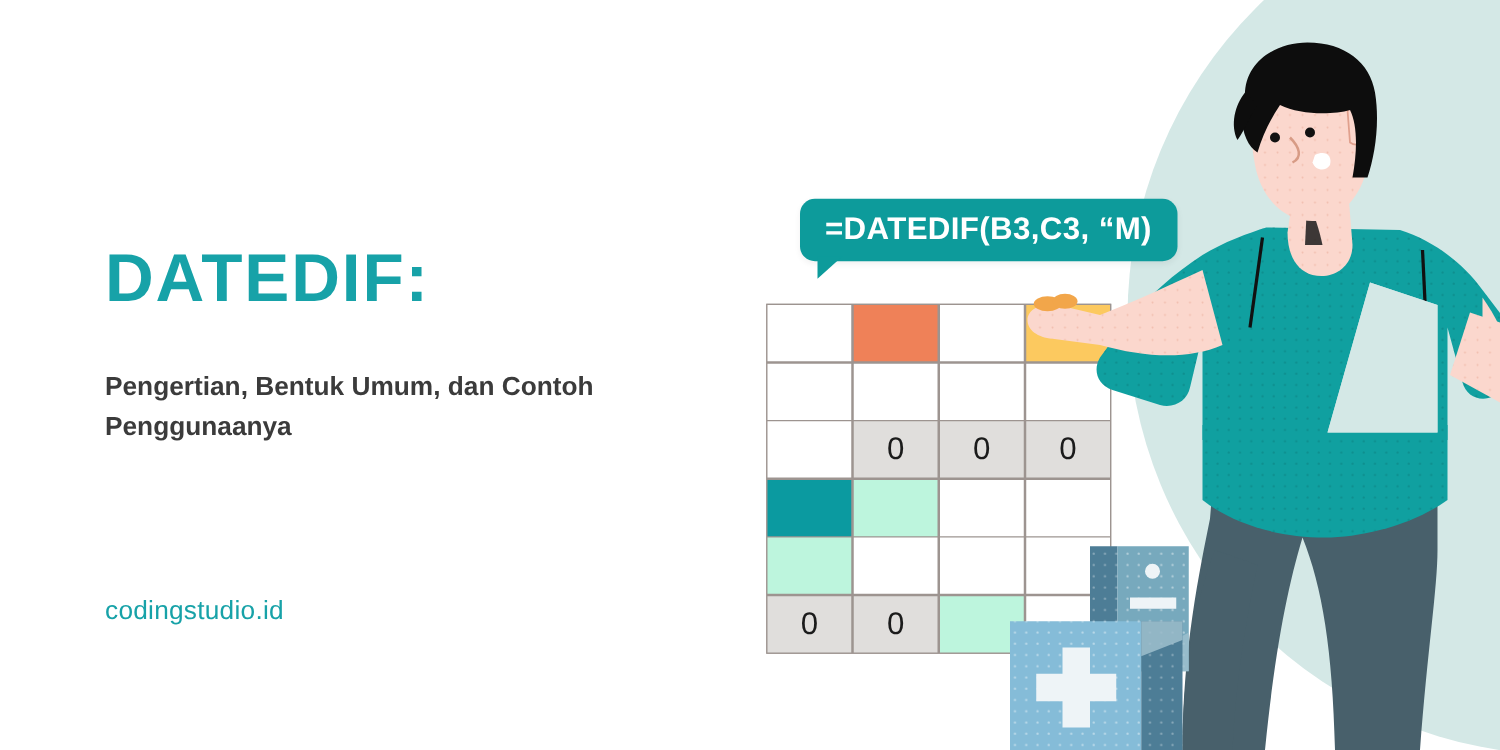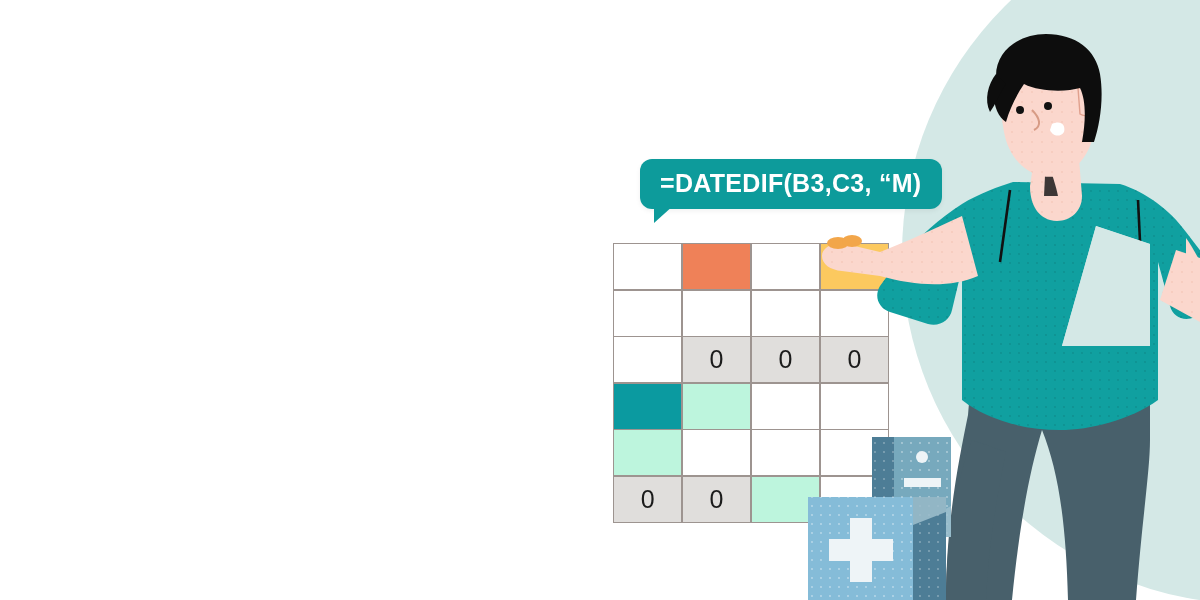--- a/index.html
+++ b/index.html
@@ -117,20 +117,25 @@
     z-index:7;pointer-events:none;
   }
 </style>
 </head>
 <body>
 
 <div class="banner">
 
   <div class="bg-circle"></div>
 
+  <div class="left-col">
+    <h1 class="title">DATEDIF:</h1>
+    <p class="subtitle">Pengertian, Bentuk Umum, dan Contoh Penggunaanya</p>
+    <p class="site">codingstudio.id</p>
+  </div>
 
   <div class="grid" id="grid">
       <div class="cell white"></div>
       <div class="cell orange"></div>
       <div class="cell white"></div>
       <div class="cell yellow"></div>
       <div class="cell white"></div>
       <div class="cell white"></div>
       <div class="cell white"></div>
       <div class="cell white"></div>

